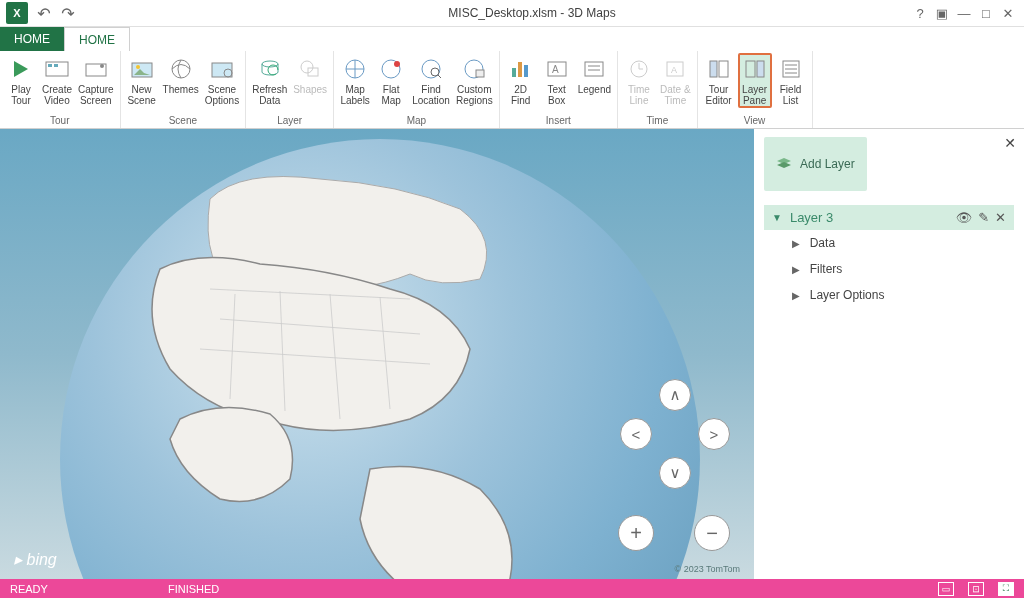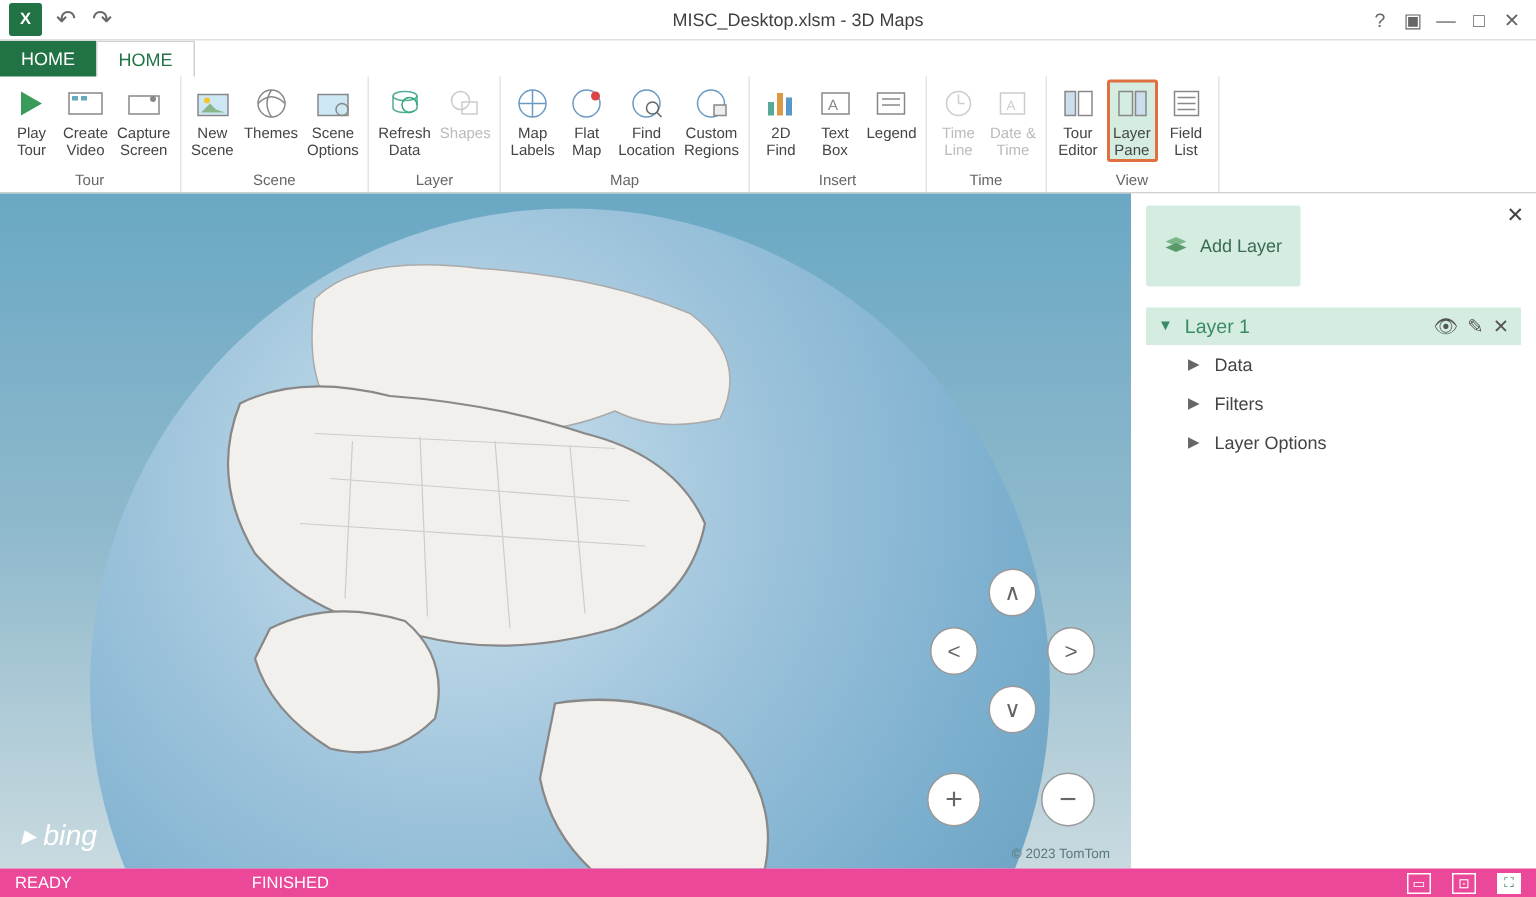--- a/index.html
+++ b/index.html
@@ -31,21 +31,21 @@
 .rbtn.highlighted { border:2px solid #e07040; background:#d4ede0; border-radius:2px; padding:0 0px; }
 
 
 .main { position:absolute; top:129px; left:0; right:0; bottom:19px; display:flex; }
 .map-area { flex:1; position:relative; background:linear-gradient(180deg,#6aa8c4 0%,#8fb9cc 50%,#c9dae0 100%); overflow:hidden; }
 .globe-shadow { position:absolute; left:60px; top:10px; width:640px; height:640px; border-radius:50%; background:radial-gradient(circle at 38% 30%, #cfe3ee 0%, #9dc3db 35%, #7eb1d0 60%, #5a92b3 100%); }
 .nav-pad { position:absolute; right:24px; bottom:90px; width:110px; height:110px; }
 .nav-pad .cbtn { position:absolute; width:32px; height:32px; border-radius:50%; background:#fff; border:1px solid #999; display:flex; align-items:center; justify-content:center; color:#666; font-size:15px; cursor:pointer; }
 .zoom { position:absolute; right:24px; bottom:28px; display:flex; gap:40px; }
 .zoom .zbtn { width:36px; height:36px; border-radius:50%; background:#fff; border:1px solid #999; display:flex; align-items:center; justify-content:center; color:#666; font-size:20px; cursor:pointer; }
-.bing { position:absolute; left:14px; bottom:10px; color:#fff; font-size:19px; font-style:italic; }
+.bing { position:absolute; left:14px; bottom:10px; color:#fff; font-size:16px; font-style:italic; }
 .copyright { position:absolute; right:14px; bottom:5px; color:#5a7a7a; font-size:9px; }
 
 
 .layer-pane { width:270px; background:#fff; position:relative; padding:8px 10px; }
 .close-x { position:absolute; top:6px; right:8px; font-size:14px; color:#444; cursor:pointer; }
 .add-layer { display:inline-flex; align-items:center; gap:8px; background:#d4ede0; padding:20px 12px; border-radius:2px; font-size:12px; color:#3a6a55; cursor:pointer; }
 .layer-row { margin-top:14px; background:#d4ede0; padding:5px 8px; display:flex; align-items:center; font-size:13px; color:#3a8a6a; cursor:pointer; }
 .layer-row .exp { margin-right:8px; font-size:10px; }
 .layer-row .tools { margin-left:auto; display:flex; gap:6px; color:#555; }
 .sub-item { padding:6px 0 6px 28px; font-size:12px; color:#444; display:flex; align-items:center; cursor:pointer; }
@@ -361,21 +361,21 @@
     <div class="close-x">✕</div>
     <div class="add-layer">
       <svg width="16" height="14">
           <path d="M8 1 L15 4 L8 7 L1 4 Z" fill="#7ab88a"></path>
           <path d="M8 5 L15 8 L8 11 L1 8 Z" fill="#5a9a6a"></path>
         </svg>
       <span>Add Layer</span>
     </div>
     <div class="layer-row">
       <span class="exp">▼</span>
-      <span>Layer 1</span>
+      <span>Layer 3</span>
       <span class="tools">
         <span>👁</span>
         <span>✎</span>
         <span>✕</span>
       </span>
     </div>
     <div class="sub-item">
         <span class="caret">▶</span>
         <span>Data</span>
       </div>

